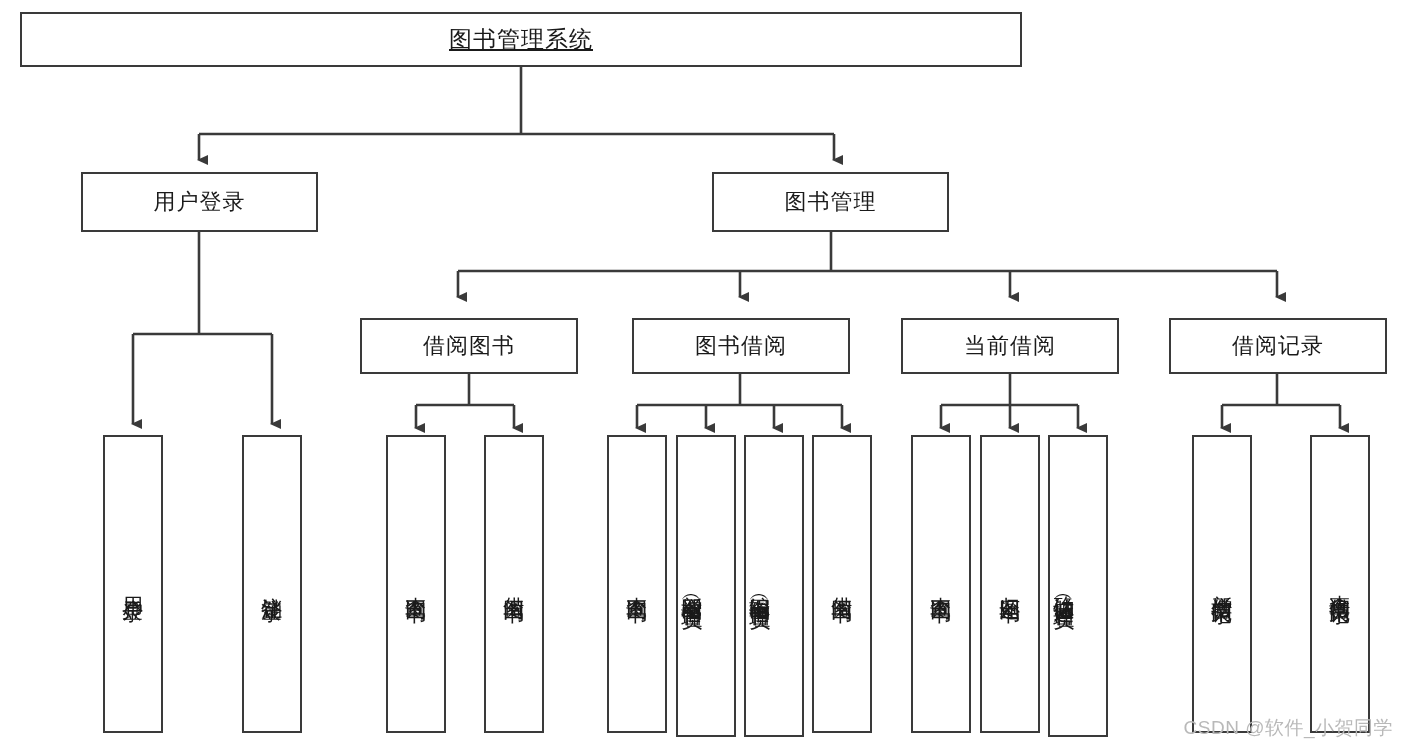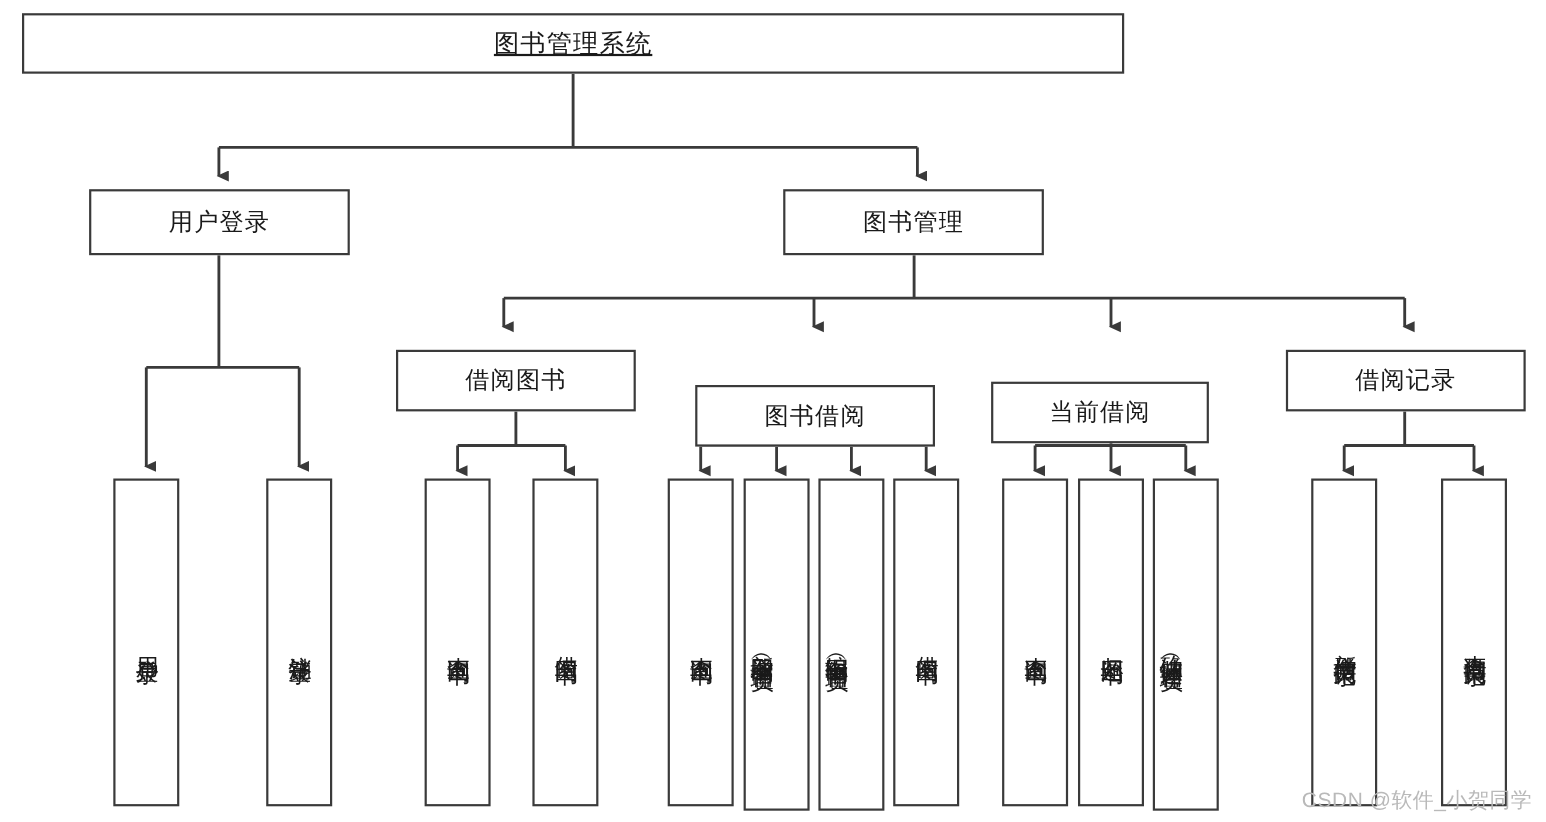--- a/index.html
+++ b/index.html
@@ -136,24 +136,24 @@
   <div class="node node-h" style="left:81px; top:172px; width:237px; height:60px;">
     <span>用户登录</span>
   </div>
   <div class="node node-h" style="left:712px; top:172px; width:237px; height:60px;text-align:right;">
     <span>图书管理</span>
   </div>
 
   <div class="node node-h" style="left:360px; top:318px; width:218px; height:56px;">
     <span>借阅图书</span>
   </div>
-  <div class="node node-h" style="left:632px; top:318px; width:218px; height:56px;margin-top:32px;">
+  <div class="node node-h" style="left:632px; top:318px; width:218px; height:56px;">
     <span>图书借阅</span>
   </div>
-  <div class="node node-h" style="left:901px; top:318px; width:198px; height:56px;margin-top:29px;">
+  <div class="node node-h" style="left:901px; top:318px; width:218px; height:56px;">
     <span>当前借阅</span>
   </div>
   <div class="node node-h" style="left:1169px; top:318px; width:218px; height:56px;text-align:right;">
     <span>借阅记录</span>
   </div>
 
   <div class="node node-v center" style="left:103px; top:435px; width:60px; height:298px;">
     <span class="vlabel">用户登录</span>
   </div>
   <div class="node node-v center" style="left:242px; top:435px; width:60px; height:298px;">

